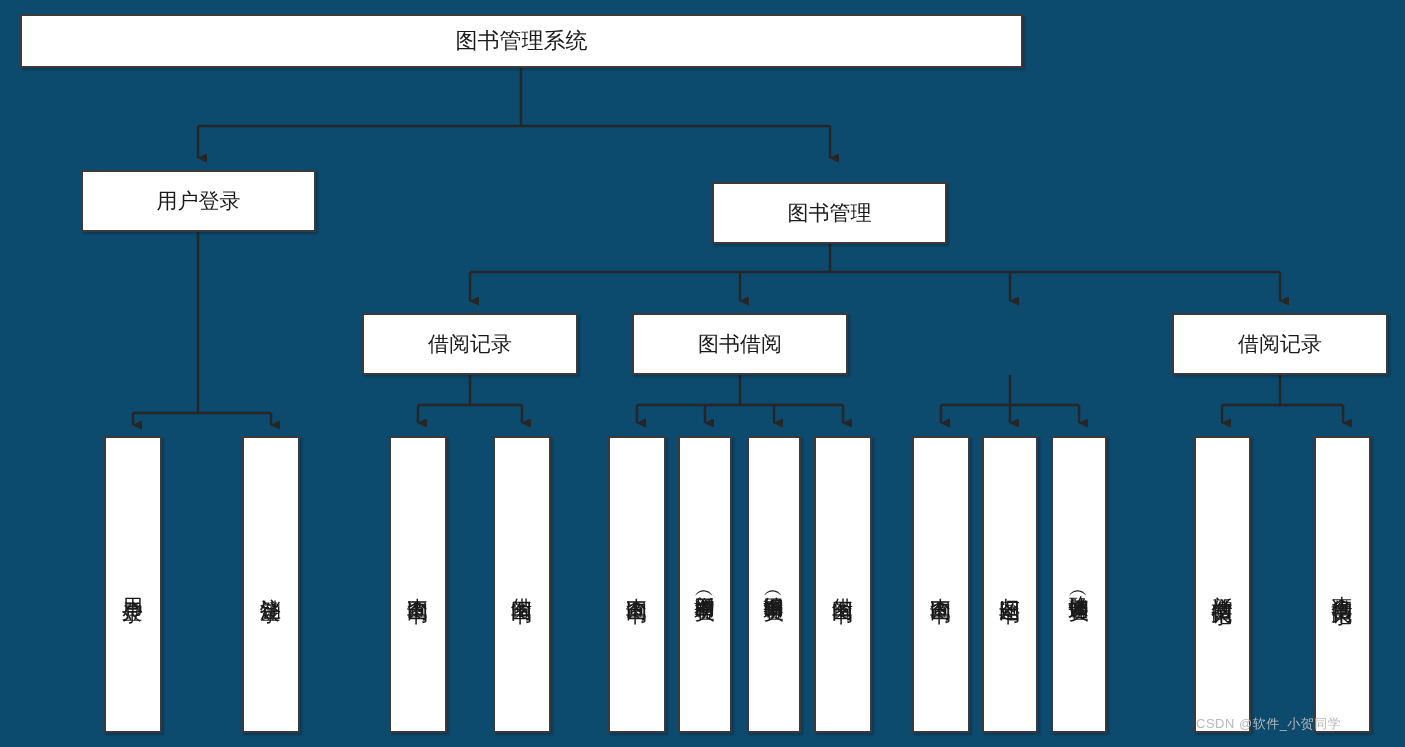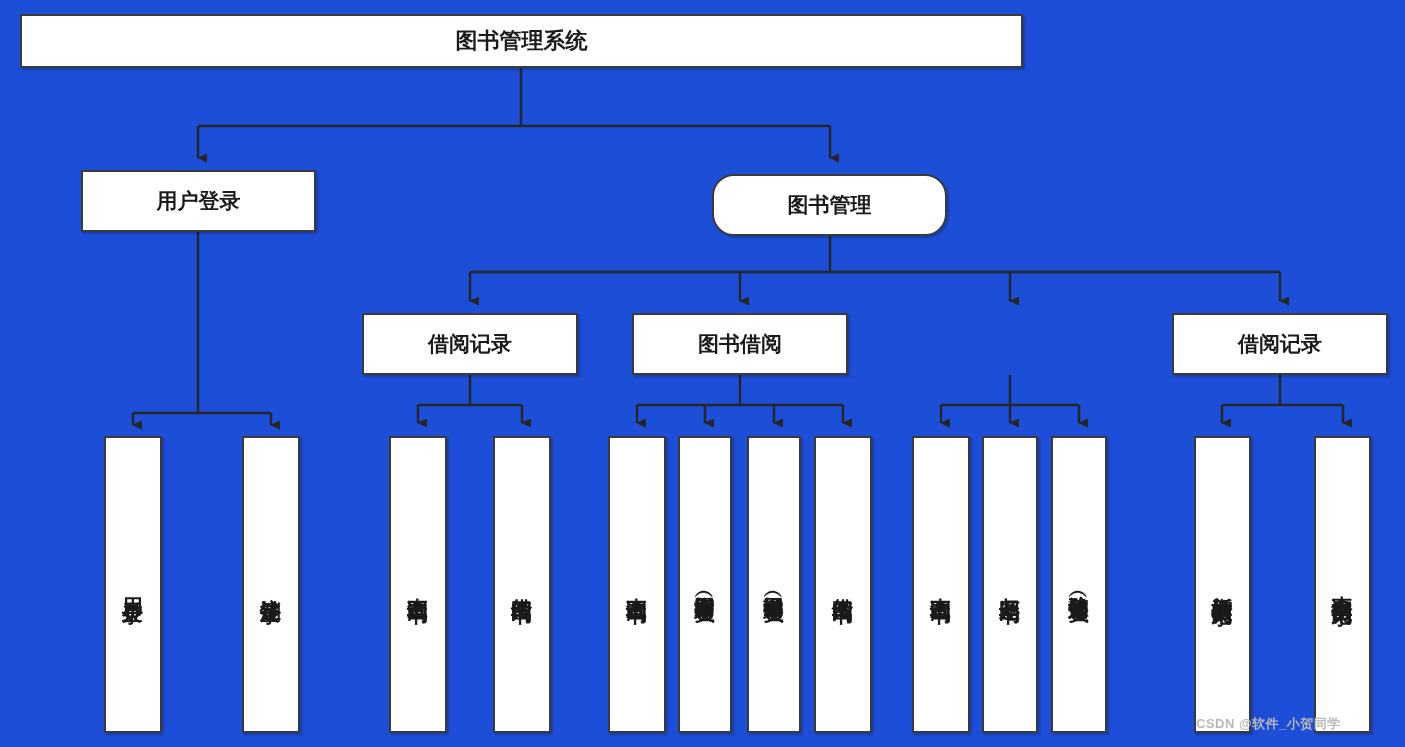--- a/index.html
+++ b/index.html
@@ -7,23 +7,22 @@
     padding: 0;
     background: #ffffff;
   }
   body {
     font-family: "Liberation Sans", "DejaVu Sans", sans-serif;
   }
   #canvas {
     position: relative;
     width: 1405px;
     height: 747px;
-    background: #1d4ed8;
+    background: #0c4a6e;
     overflow: hidden;
-    font-weight: bold;
   }
   svg#wires {
     position: absolute;
     left: 0;
     top: 0;
     width: 1405px;
     height: 747px;
     pointer-events: none;
   }
   .node {
@@ -133,21 +132,21 @@
     </g>
   </svg>
 
   <div class="node root horiz" style="left:20px; top:14px; width:1003px; height:54px;">
     <span class="label">图书管理系统</span>
   </div>
 
   <div class="node horiz" style="left:81px; top:170px; width:235px; height:62px;">
     <span class="label">用户登录</span>
   </div>
-  <div class="node horiz" style="left:712px; top:174px; width:235px; height:62px;border-radius:22px;">
+  <div class="node horiz" style="left:712px; top:182px; width:235px; height:62px;">
     <span class="label">图书管理</span>
   </div>
 
   <div class="node horiz" style="left:362px; top:313px; width:216px; height:62px;">
     <span class="label">借阅记录</span>
   </div>
   <div class="node horiz" style="left:632px; top:313px; width:216px; height:62px;">
     <span class="label">图书借阅</span>
   </div>
   <div class="node horiz" style="left:1172px; top:313px; width:216px; height:62px;">

